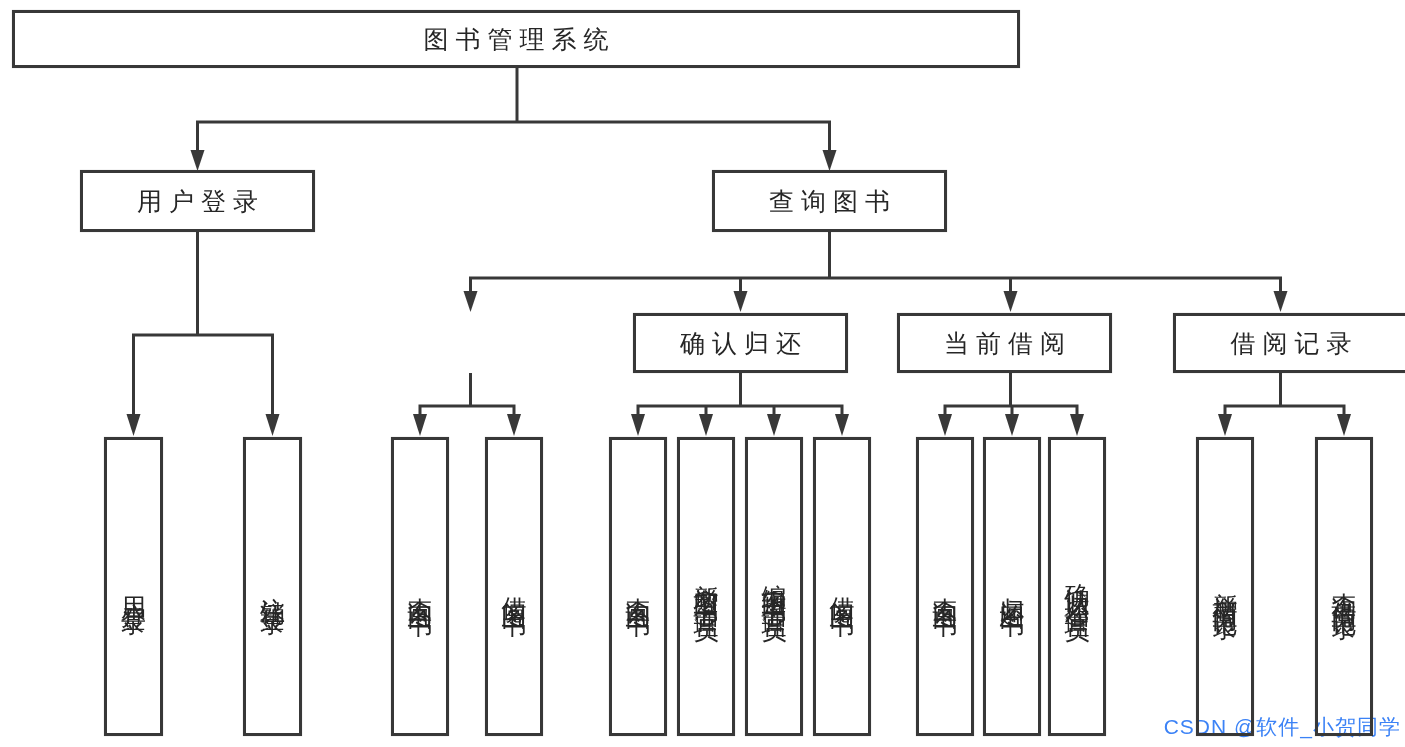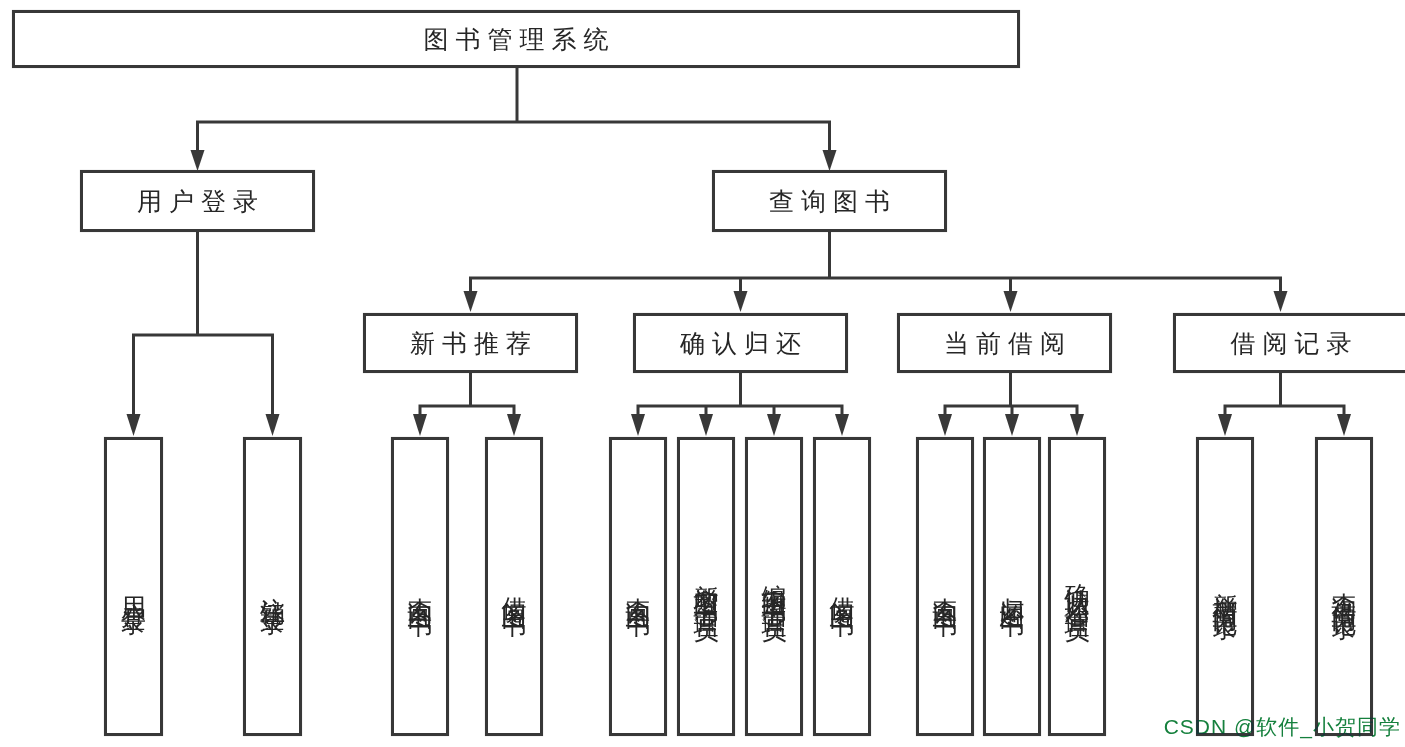--- a/index.html
+++ b/index.html
@@ -36,21 +36,21 @@
     font-size:25px;
     letter-spacing:5px;
     line-height:1;
     white-space:nowrap;
   }
   .watermark{
     position:absolute;
     right:4px;bottom:6px;
     font-size:21px;
     letter-spacing:1px;
-    color:#15803d;
+    color:#3b82f6;
     z-index:3;
     mix-blend-mode:darken;
     white-space:nowrap;
   }
 </style>
 </head>
 <body>
 
 <div class="canvas">
 
@@ -100,23 +100,20 @@
     <span>图书管理系统</span>
   </div>
 
   <div class="node h" style="left:80px;top:170px;width:235px;height:62px">
     <span>用户登录</span>
   </div>
   <div class="node h" style="left:712px;top:170px;width:235px;height:62px">
     <span>查询图书</span>
   </div>
 
-  <div class="node h" style="left:363px;top:313px;width:215px;height:60px">
-    <span>新书推荐</span>
-  </div>
   <div class="node h" style="left:633px;top:313px;width:215px;height:60px">
     <span>确认归还</span>
   </div>
   <div class="node h" style="left:897px;top:313px;width:215px;height:60px">
     <span>当前借阅</span>
   </div>
   <div class="node h" style="left:1173px;top:313px;width:236px;height:60px">
     <span>借阅记录</span>
   </div>
 

